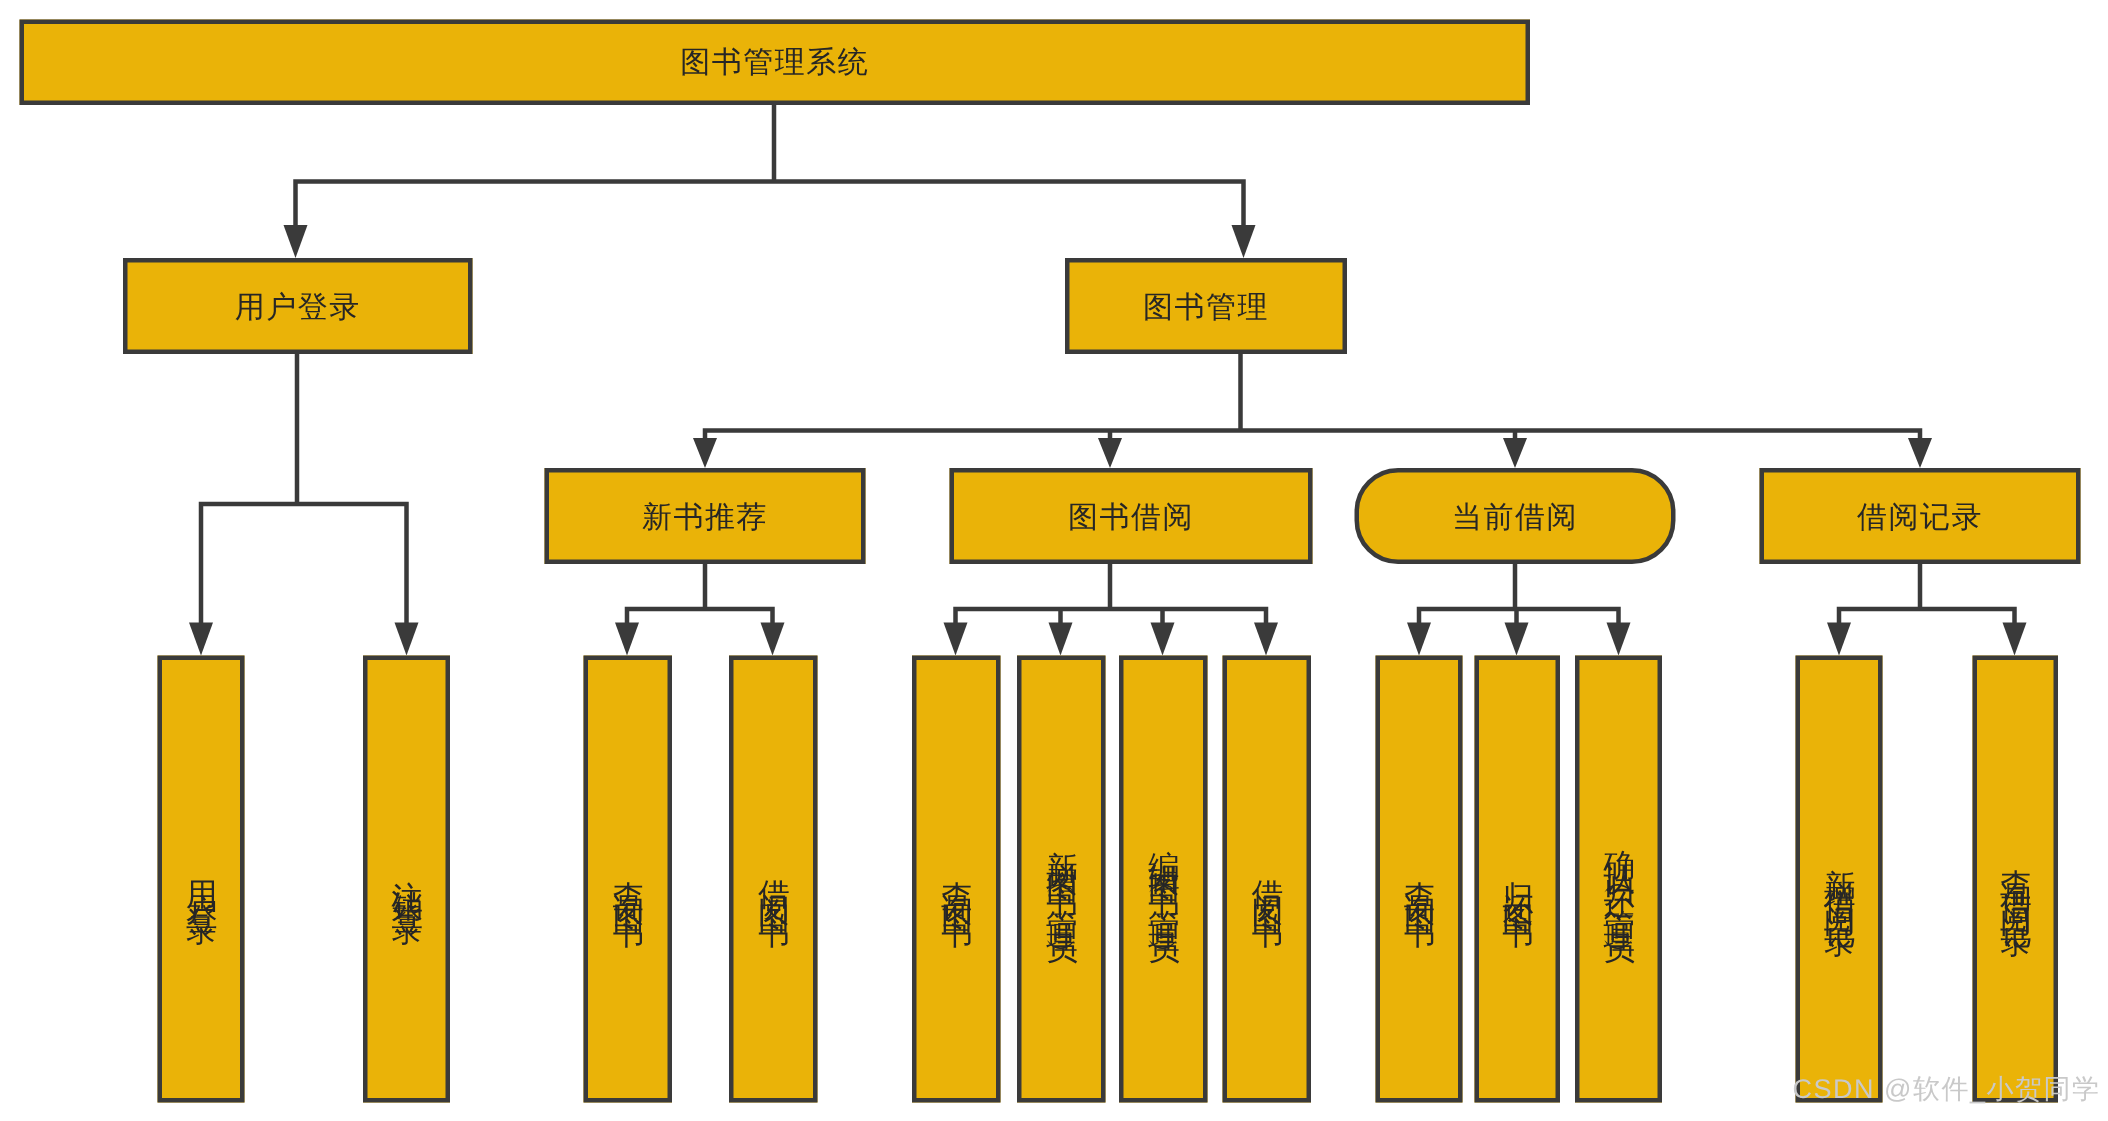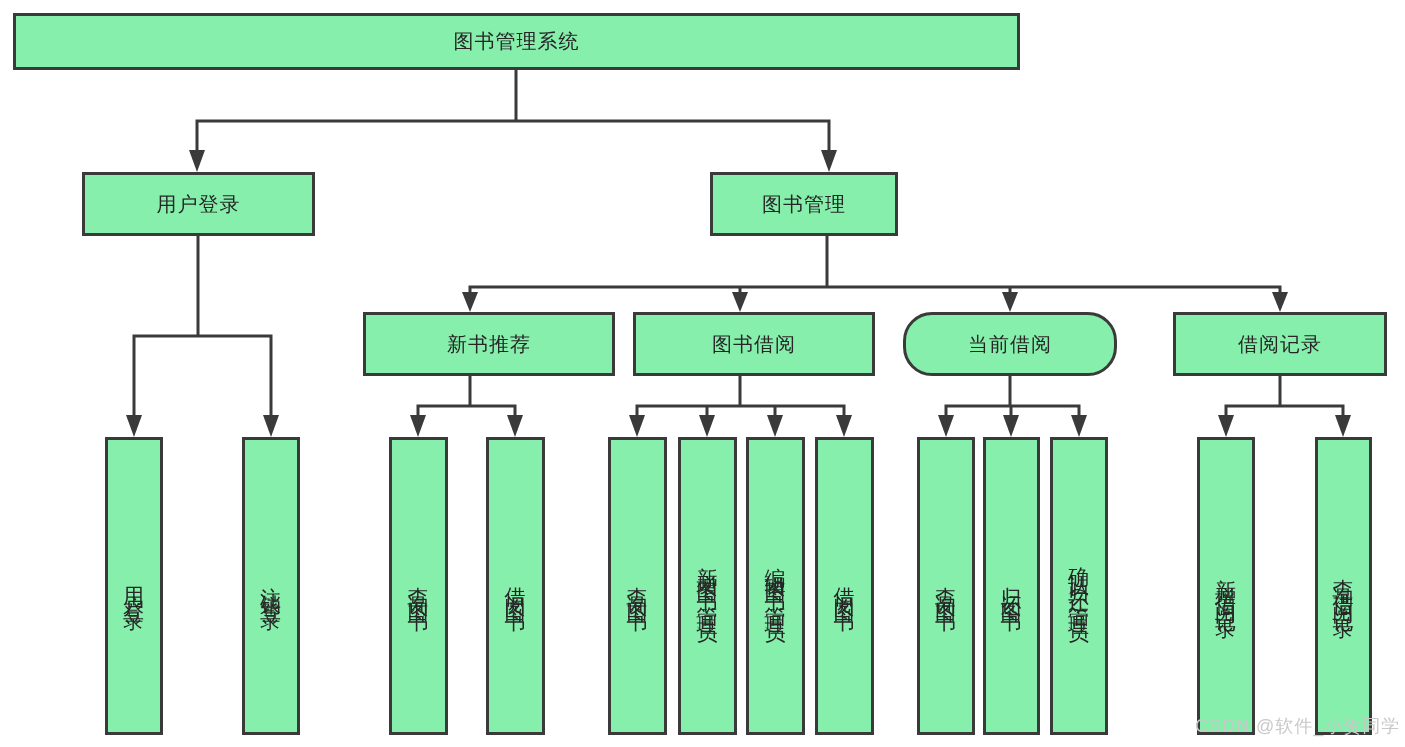--- a/index.html
+++ b/index.html
@@ -14,21 +14,21 @@
   svg.connectors {
     position: absolute;
     left: 0; top: 0;
     width: 1405px; height: 747px;
     pointer-events: none;
   }
   .node {
     position: absolute;
     box-sizing: border-box;
     border: 3px solid #3a3a3a;
-    background: #86efac;
+    background: #eab308;
     display: flex;
     align-items: center;
     justify-content: center;
     color: #262626;
     z-index: 2;
   }
   .node.h .label {
     font-size: 20px;
     letter-spacing: 1px;
     white-space: nowrap;
@@ -104,21 +104,21 @@
     <span class="label">图书管理系统</span>
   </div>
 
   <div class="node h" style="left:82px; top:172px; width:233px; height:64px;">
     <span class="label">用户登录</span>
   </div>
   <div class="node h" style="left:710px; top:172px; width:188px; height:64px;">
     <span class="label">图书管理</span>
   </div>
 
-  <div class="node h" style="left:363px; top:312px; width:252px; height:64px;">
+  <div class="node h" style="left:363px; top:312px; width:214px; height:64px;">
     <span class="label">新书推荐</span>
   </div>
   <div class="node h" style="left:633px; top:312px; width:242px; height:64px;">
     <span class="label">图书借阅</span>
   </div>
   <div class="node h" style="left:903px; top:312px; width:214px; height:64px;border-radius:29px;">
     <span class="label">当前借阅</span>
   </div>
   <div class="node h" style="left:1173px; top:312px; width:214px; height:64px;">
     <span class="label">借阅记录</span>

